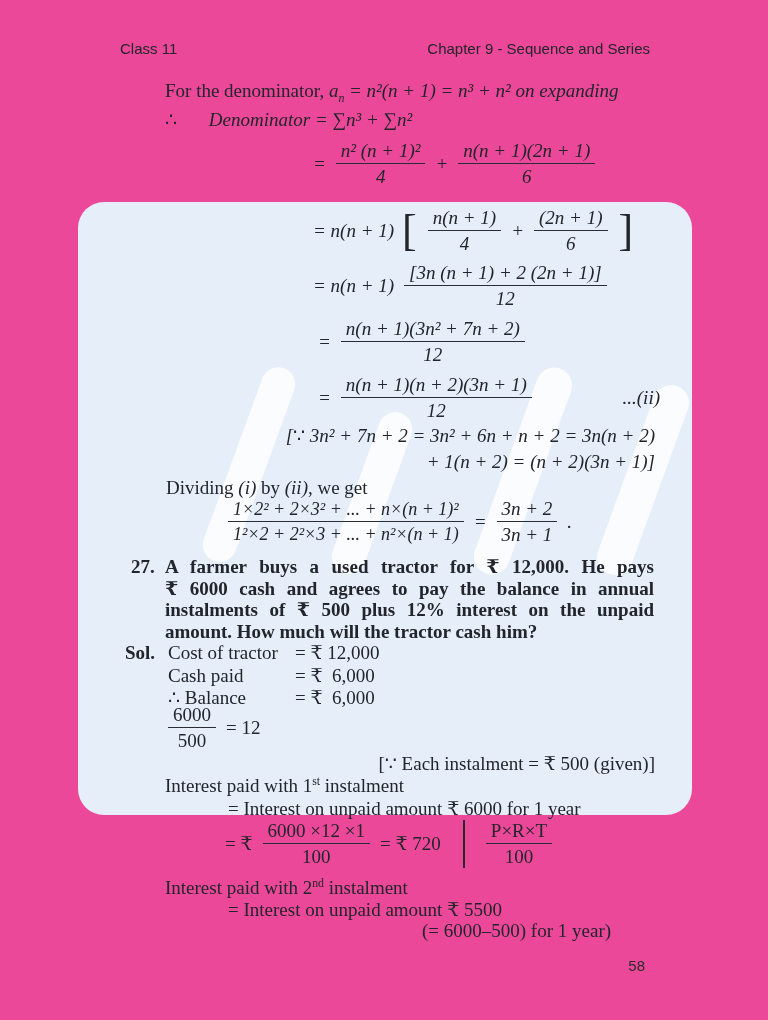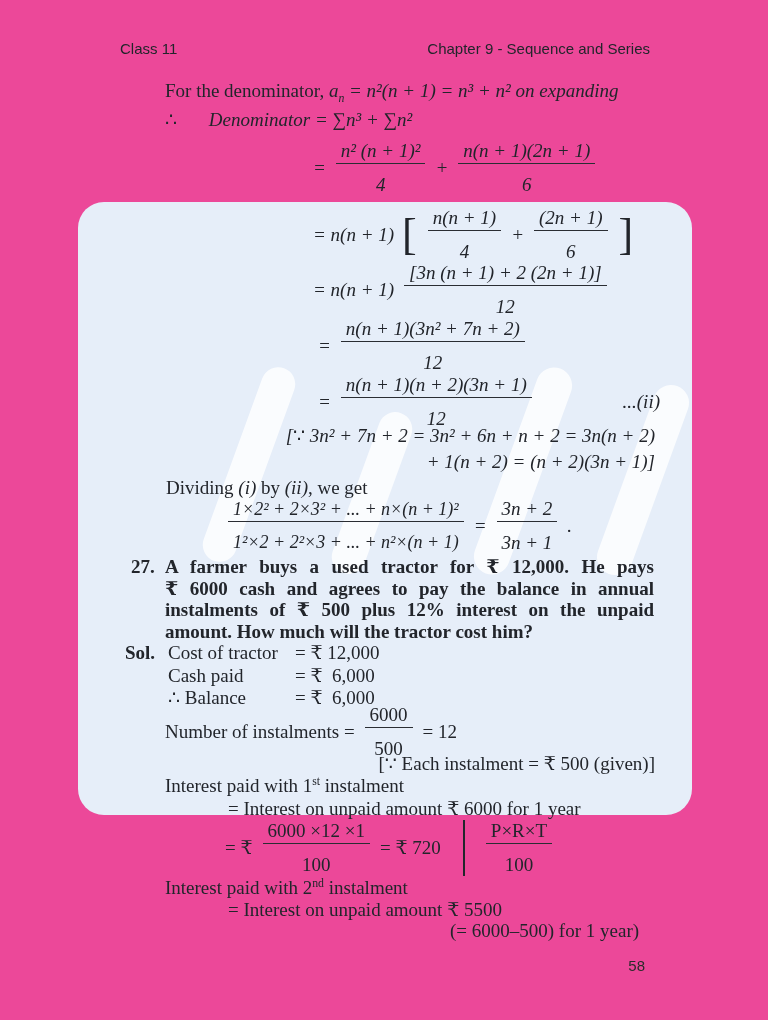--- a/index.html
+++ b/index.html
@@ -5,21 +5,21 @@
   html,body{margin:0;padding:0;background:#ffffff;}
   .page{position:relative;width:768px;height:1020px;background:#ec4899;overflow:hidden;
         font-family:"Liberation Serif","DejaVu Serif","DejaVu Sans",serif;color:#22252b;}
   .sans{font-family:"Liberation Sans","DejaVu Sans",sans-serif;}
   .abs{position:absolute;}
   .txt{font-size:19px;line-height:1.2;}
   .hl-box{position:absolute;left:78px;top:202px;width:614px;height:613px;border-radius:26px;}
   .wm{position:absolute;border-radius:22px;transform:rotate(20deg);}
   .eqrow{position:absolute;display:flex;align-items:center;gap:7px;font-size:19px;}
   .ital{font-style:italic;}
-  .frac{display:inline-flex;flex-direction:column;align-items:center;line-height:1.12;margin:0 3px;text-align:center;gap:8px;}
+  .frac{display:inline-flex;flex-direction:column;align-items:center;line-height:1.12;margin:0 3px;text-align:center;}
   .frac .num{padding:0 5px 2px;border-bottom:1.5px solid #2a2d33;}
   .frac .den{padding:2px 5px 0;}
   .bigbr{font-size:44px;line-height:0;font-style:normal;font-weight:400;padding:0 1px;}
   .sup{font-size:0.62em;vertical-align:super;line-height:0;}
   .keep{white-space:pre;}
   .q27{position:absolute;left:165px;top:556px;width:489px;font-weight:bold;font-size:19px;line-height:21.6px;}
   .q27 .jline{text-align:justify;text-align-last:justify;}
   .qnum{position:absolute;left:131px;top:556px;font-weight:bold;font-size:19px;}
   .solrow{display:flex;align-items:flex-end;}
   .sol-label{font-weight:bold;width:43px;}
@@ -121,21 +121,21 @@
       <span class="den">3n + 1</span>
     </span>
     <span>.</span>
   </div>
 
   <div class="qnum">27.</div>
   <div class="q27">
     <div class="jline">A farmer buys a used tractor for ₹ 12,000. He pays</div>
     <div class="jline">₹ 6000 cash and agrees to pay the balance in annual</div>
     <div class="jline">instalments of ₹ 500 plus 12% interest on the unpaid</div>
-    <div>amount. How much will the tractor cost him?</div>
+    <div>amount. How much will the tractor cash him?</div>
   </div>
 
   <div class="abs txt" style="left:125px;top:642px;line-height:22.5px;">
     <div class="solrow">
       <span class="sol-label">Sol.</span>
       <span class="sol-key">Cost of tractor</span>
       <span class="keep">= ₹ 12,000</span>
     </div>
     <div class="solrow">
       <span class="sol-label"></span>
@@ -143,21 +143,20 @@
       <span class="keep">= ₹  6,000</span>
     </div>
     <div class="solrow">
       <span class="sol-label"></span>
       <span class="sol-key">∴ Balance</span>
       <span class="keep">= ₹  6,000</span>
     </div>
   </div>
 
   <div class="eqrow" style="left:165px;top:704px;">
-    <span>Number of instalments  =</span>
     <span class="frac">
       <span class="num">6000</span>
       <span class="den">500</span>
     </span>
     <span>=  12</span>
   </div>
 
   <div class="right-anchor" style="top:752px;">[∵ Each instalment = ₹ 500 (given)]</div>
 
   <div class="abs txt" style="left:165px;top:775px;">
@@ -176,17 +175,17 @@
     <span class="frac">
       <span class="num">P×R×T</span>
       <span class="den">100</span>
     </span>
   </div>
 
   <div class="abs txt" style="left:165px;top:877px;">
     <span>Interest paid with 2</span><sup class="sup">nd</sup><span> instalment</span>
   </div>
   <div class="abs txt" style="left:228px;top:899px;">=  Interest on unpaid amount ₹ 5500</div>
-  <div class="abs txt" style="left:450px;top:920px;">(=  6000–500)  for 1 year)</div>
+  <div class="abs txt" style="left:422px;top:920px;">(=  6000–500)  for 1 year)</div>
 
   <div class="abs sans" style="right:123px;top:957px;font-size:15px;color:#2b2b2b;">58</div>
 
 </div>
 
 </body></html>

